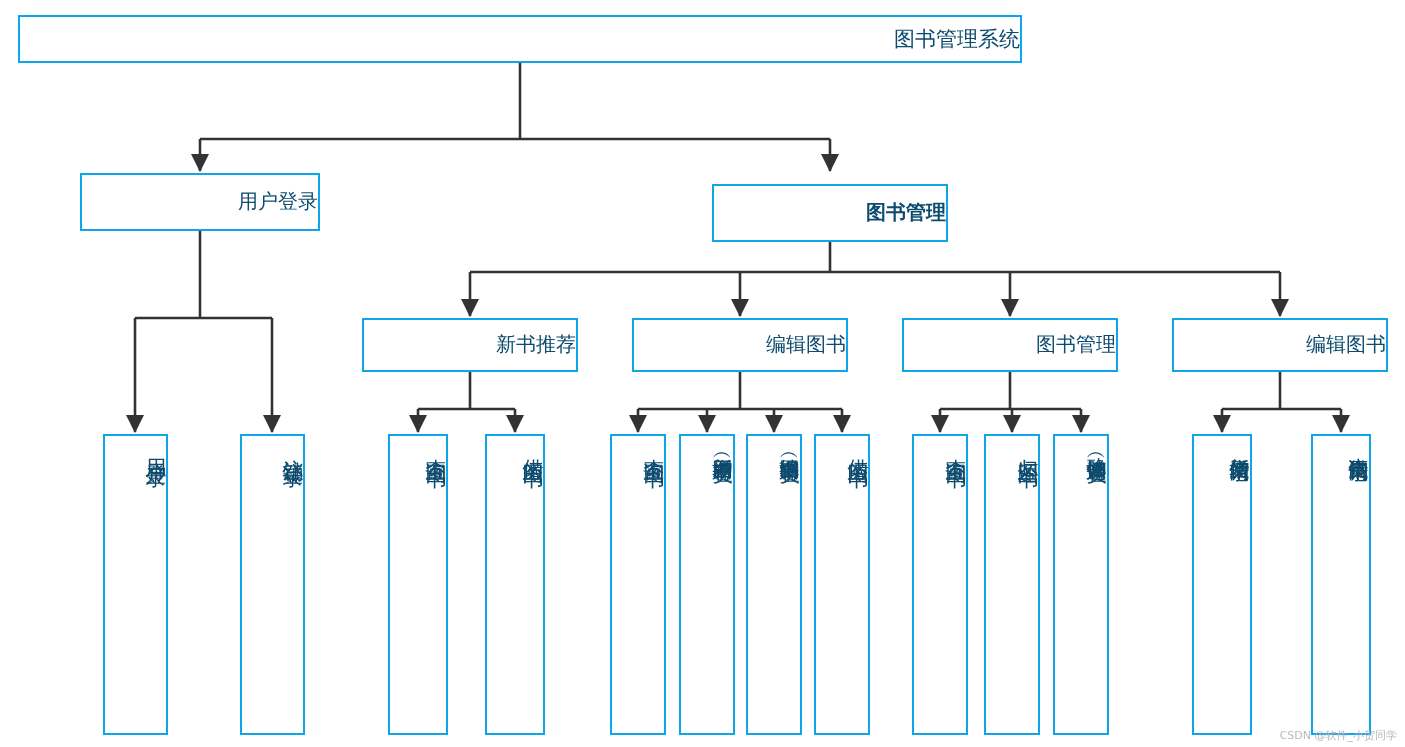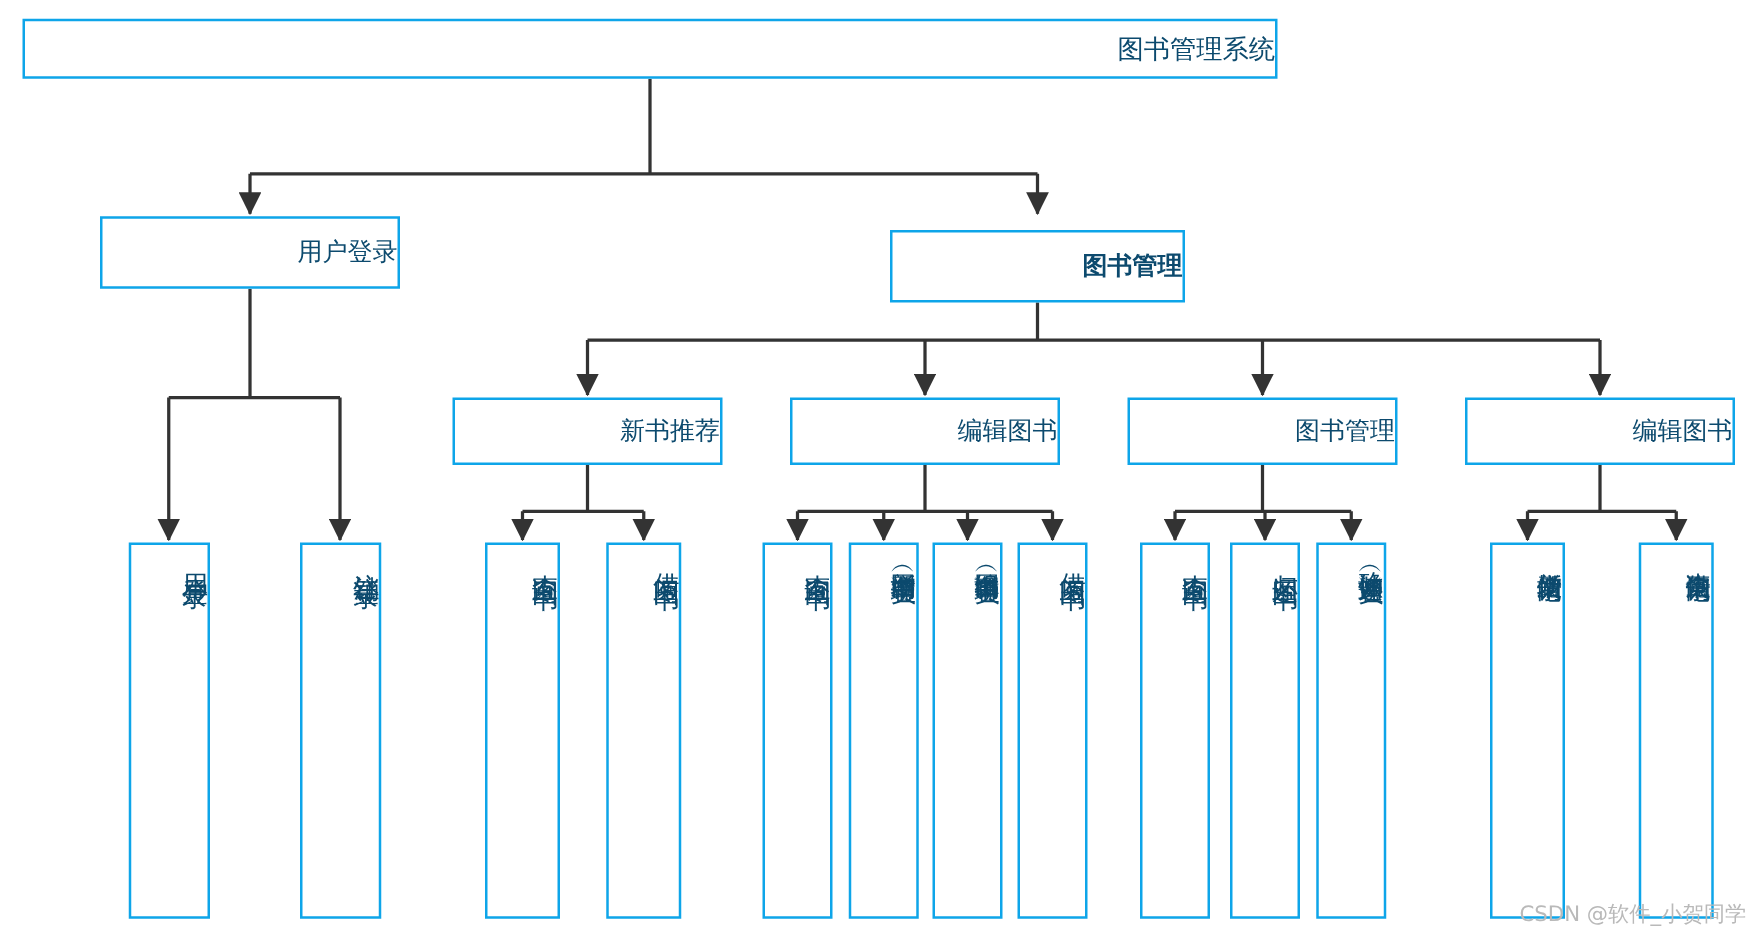--- a/index.html
+++ b/index.html
@@ -55,21 +55,21 @@
     font-size: 21px;
     letter-spacing: 3px;
     line-height: 1;
     white-space: nowrap;
   }
   .node.leaf.tall .label { font-size: 20px; letter-spacing: 1px; }
   .watermark {
     position: absolute;
     right: 8px;
     bottom: 4px;
-    font-size: 17px;
+    font-size: 11px;
     color: #b9b9b9;
     white-space: nowrap;
     user-select: none;
   }
 </style>
 </head>
 <body>
 
 <div id="canvas">
 

